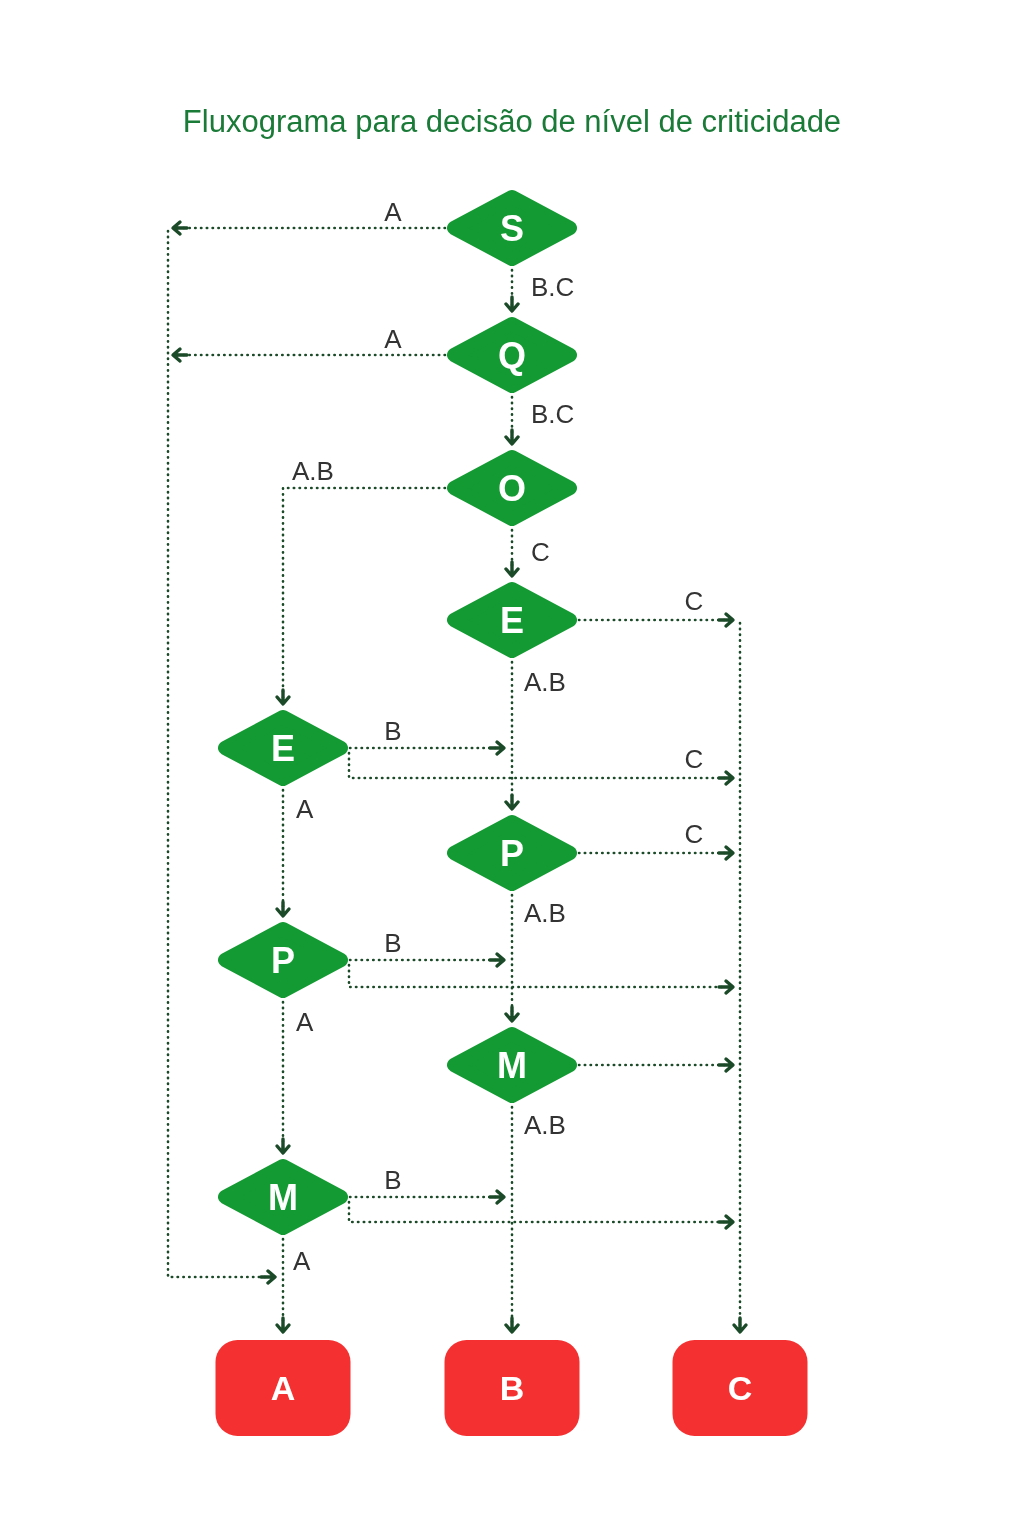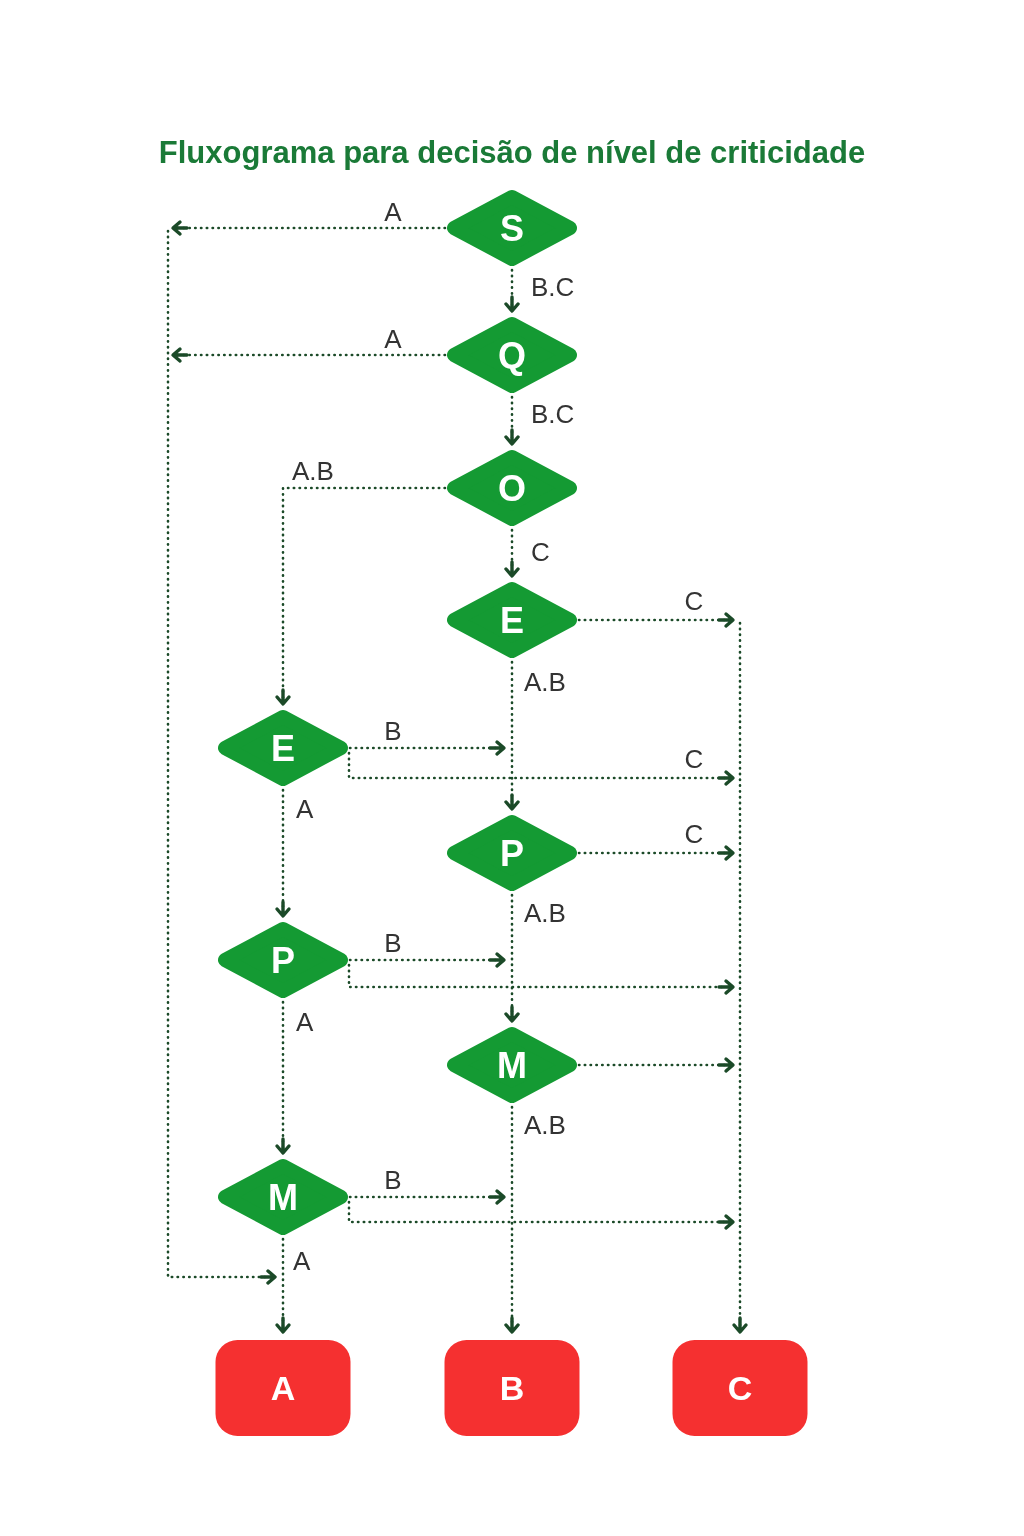--- a/index.html
+++ b/index.html
@@ -15,23 +15,22 @@
     background: var(--page-bg, #ffffff);
     overflow: hidden;
   }
   .title {
     position: absolute;
     top: 104px;
     left: 0;
     width: 100%;
     text-align: center;
     font-size: 31px;
-    font-weight: bold;
+    font-weight: normal;
     color: var(--title-green, #1a7a37);
-    margin-top: 31px;
   }
   svg.canvas {
     position: absolute;
     top: 0;
     left: 0;
   }
   .edge {
     fill: none;
     stroke: var(--line-green, #1b4a28);
     stroke-width: 2.6;

